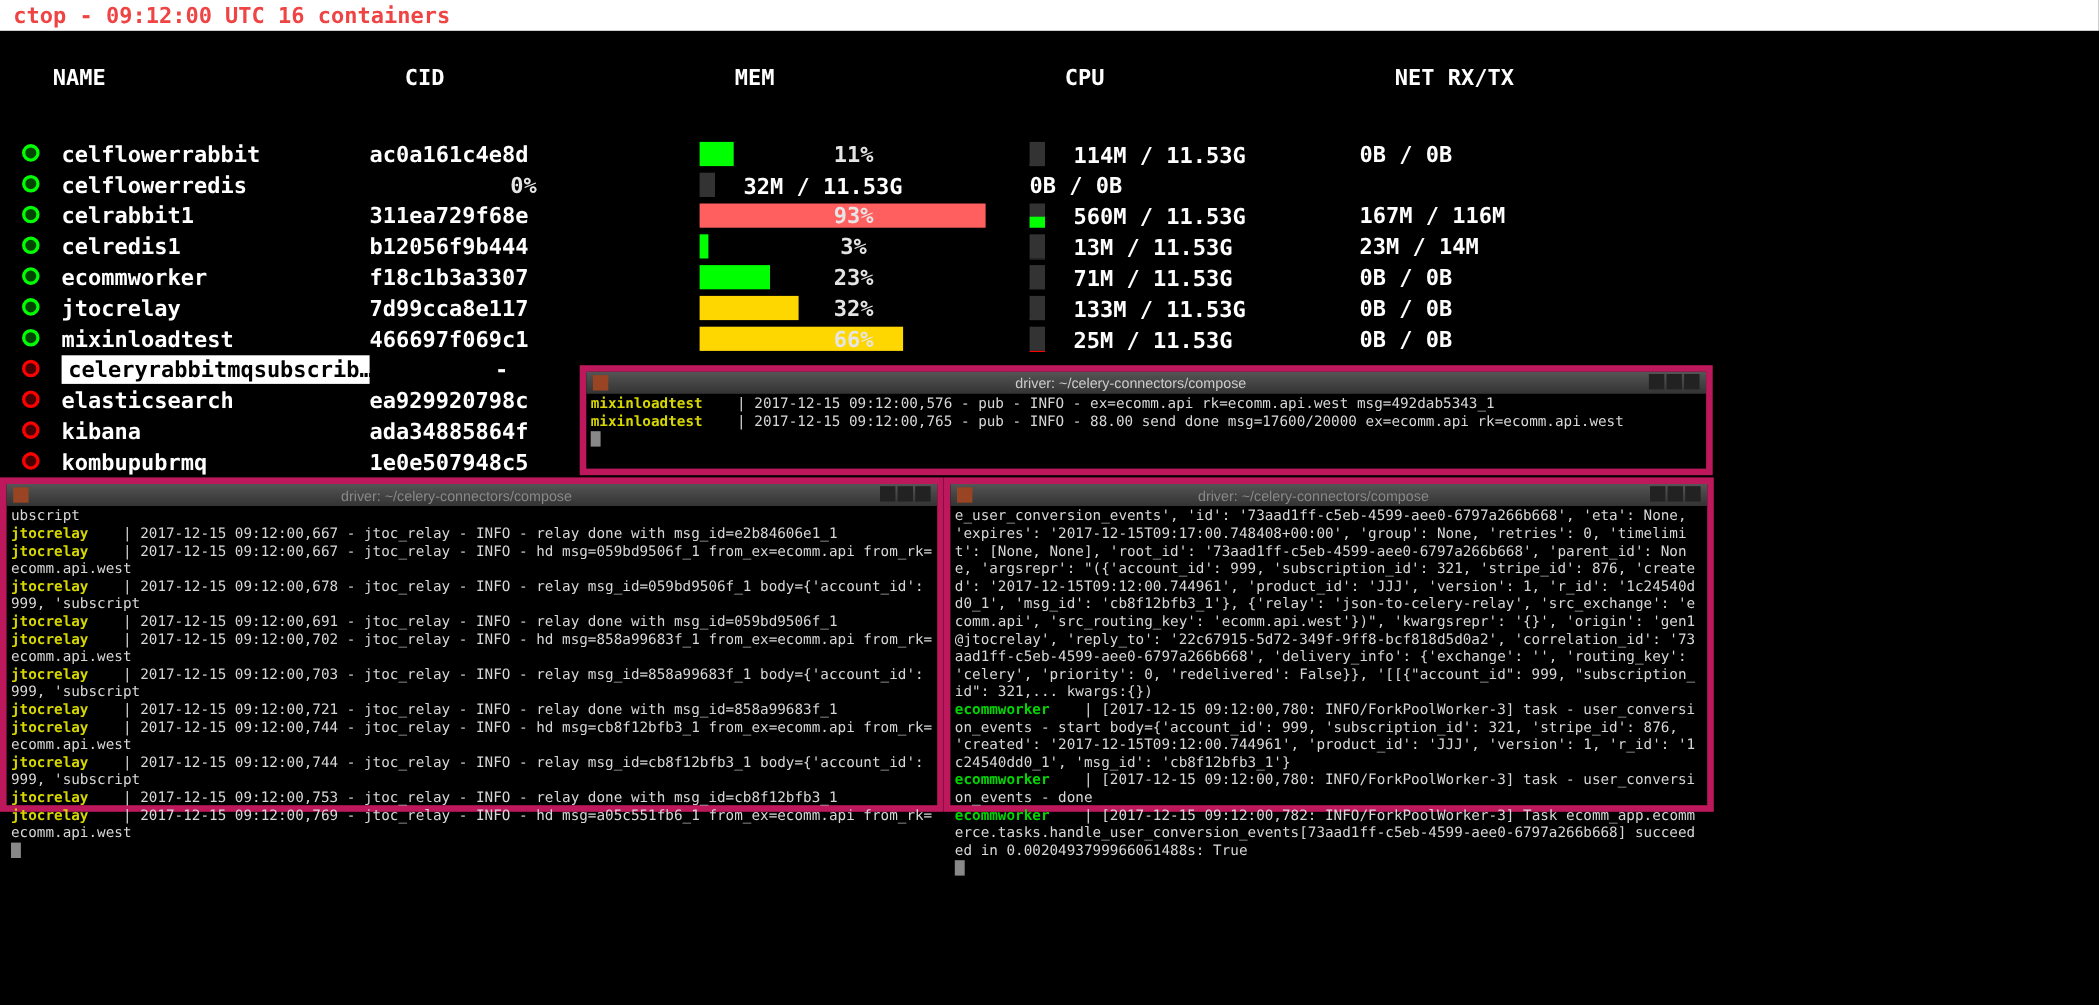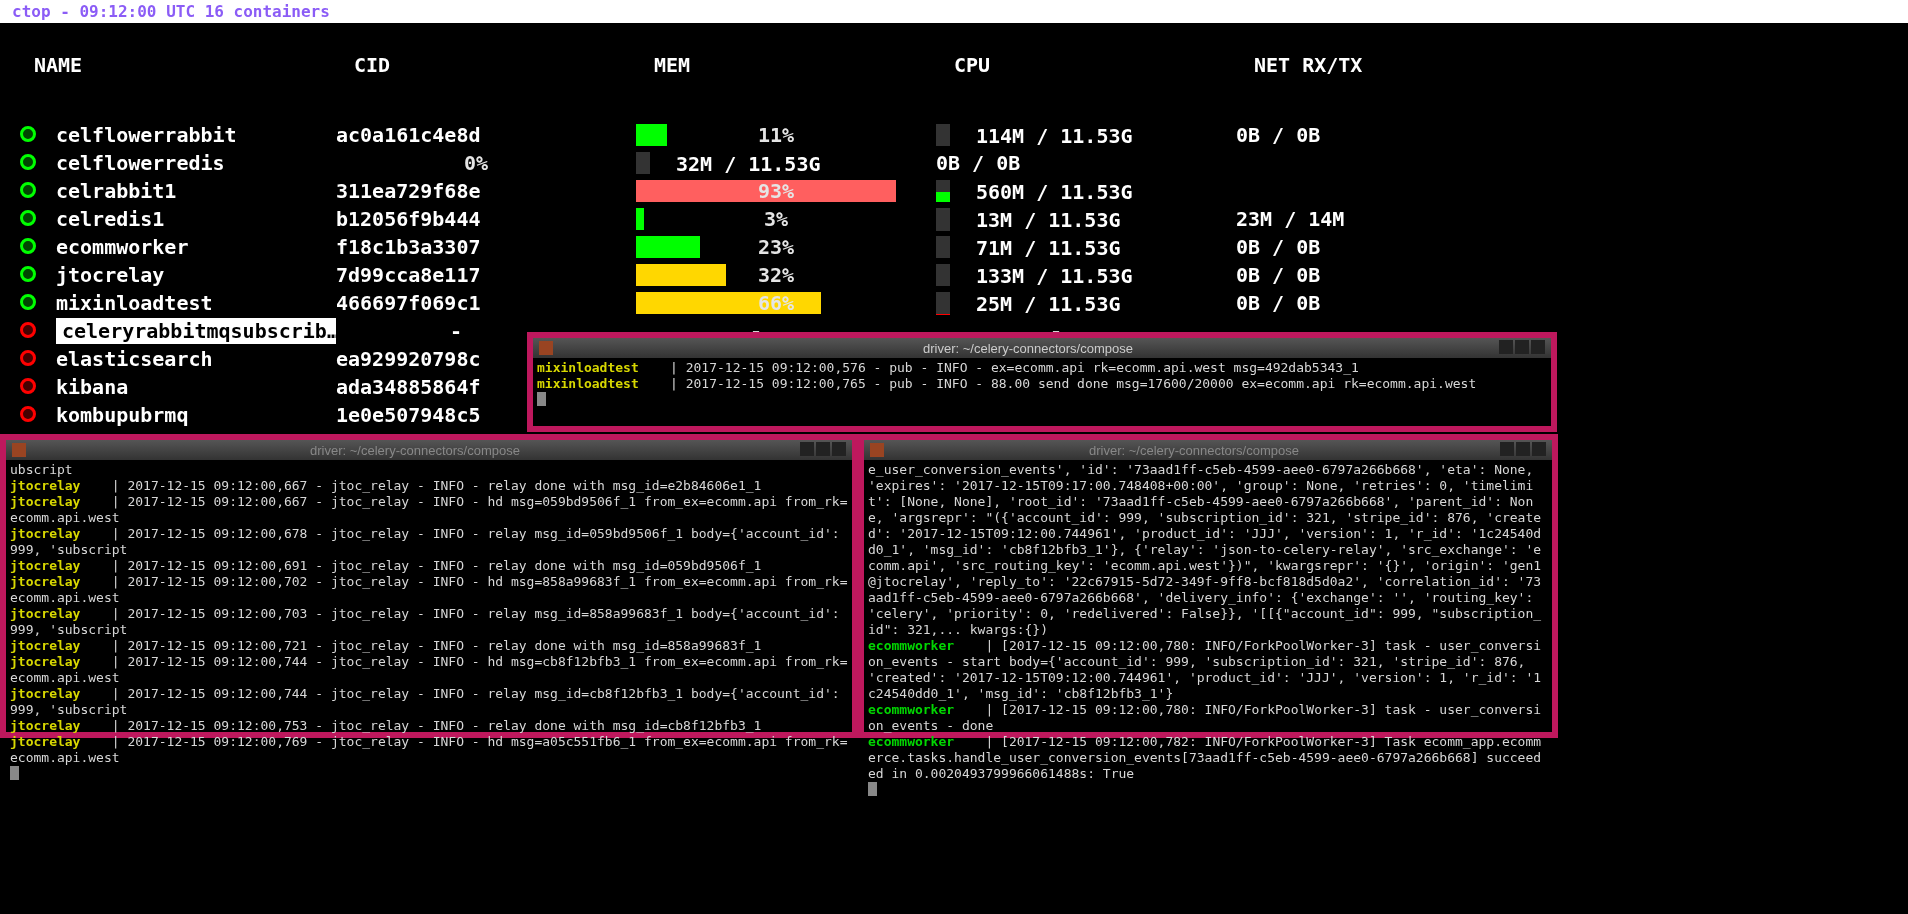--- a/index.html
+++ b/index.html
@@ -1,19 +1,19 @@
 <!DOCTYPE html>
 <html><head>
 <meta charset="utf-8">
 <style>
 * { margin: 0; padding: 0; box-sizing: border-box; }
 body { background: #000; color: #fff; font-family: "DejaVu Sans Mono", "Consolas", monospace; font-size: 16px; font-weight: bold; width: 1908px; height: 914px; overflow: hidden; position: relative; }
 .ctop { position: absolute; top: 0; left: 0; right: 0; }
-.titlebar { background: #fff; color: #8b5cf6; padding: 2px 12px; font-size: 16px; }
-.headers { display: grid; grid-template-columns: 320px 300px 300px 300px 300px; padding: 30px 36px 12px 34px; font-size: 20px; }
+.titlebar { background: #fff; color: #ef4444; padding: 2px 12px; font-size: 20px; }
+.headers { display: grid; grid-template-columns: 320px 300px 300px 300px 300px; padding: 30px 36px 12px 48px; font-size: 20px; }
 .rows { padding: 0 0 0 20px; margin-top: 32px; }
 .row { display: grid; grid-template-columns: 36px 280px 300px 300px 300px 300px; align-items: center; height: 28px; font-size: 20px; }
 .status-dot { width: 16px; height: 16px; border-radius: 50%; border: 3px solid; display: inline-block; }
 .status-running { border-color: #00ff00; background: #004400; }
 .status-stopped { border-color: #ff0000; background: #440000; }
 .name.selected { background: #fff; color: #000; padding: 1px 6px; }
 .cpubar { position: relative; height: 22px; width: 280px; }
 .cpubar .fill { position: absolute; left: 0; top: 0; bottom: 0; }
 .cpubar .pct { position: absolute; left: 0; right: 0; top: 0; text-align: center; line-height: 22px; color: #e5e5e5; }
 .membg { position: absolute; left: 0; top: 0; bottom: 0; width: 14px; background: #333; }
@@ -74,20 +74,21 @@
       </div>
       <div class="row">
         <span><span class="status-dot status-running"></span></span>
         <span class="name">celrabbit1</span>
         <span>311ea729f68e</span>
         <div class="cpubar">
           <div class="fill" style="width: 260.4px; background: rgb(255, 95, 95);"></div>
           <div class="pct">93%</div>
         </div>
         <div class="memcol"><div class="membg"></div><div class="memfill" style="height: 10px; background: rgb(0, 255, 0);"></div><span class="memtext">560M / 11.53G</span></div>
+        <span>167M / 116M</span>
       </div>
       <div class="row">
         <span><span class="status-dot status-running"></span></span>
         <span class="name">celredis1</span>
         <span>b12056f9b444</span>
         <div class="cpubar">
           <div class="fill" style="width: 8.4px; background: rgb(0, 255, 0);"></div>
           <div class="pct">3%</div>
         </div>
         <div class="memcol"><div class="membg"></div><div class="memfill" style="height: 0.2px; background: rgb(51, 51, 51);"></div><span class="memtext">13M / 11.53G</span></div>

